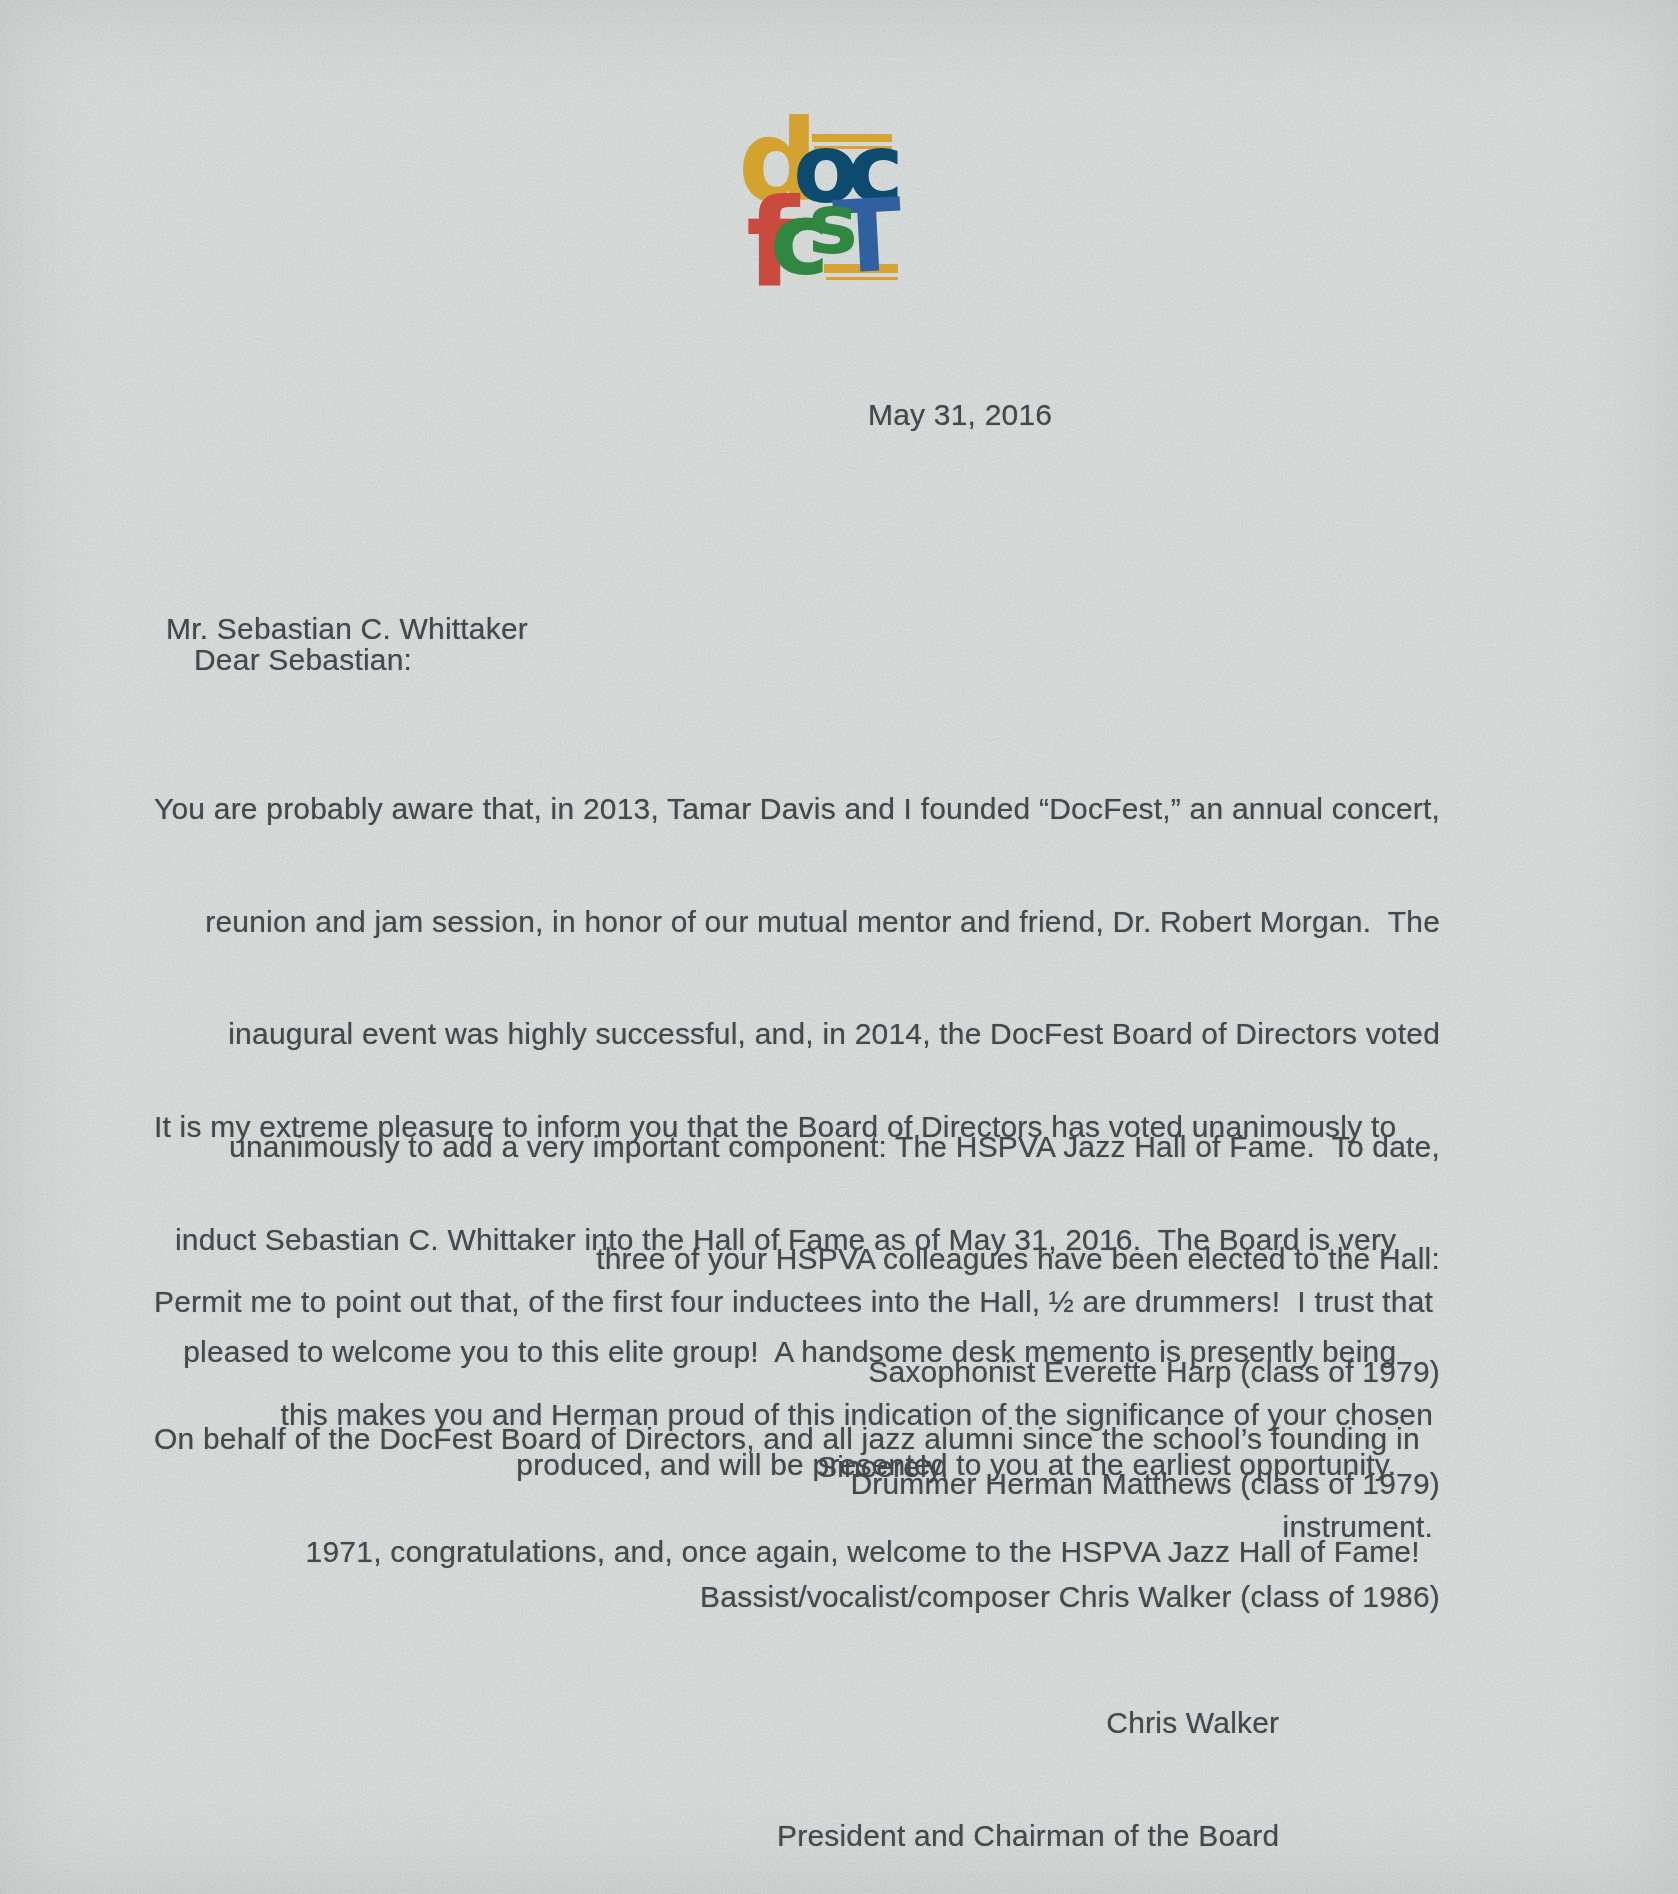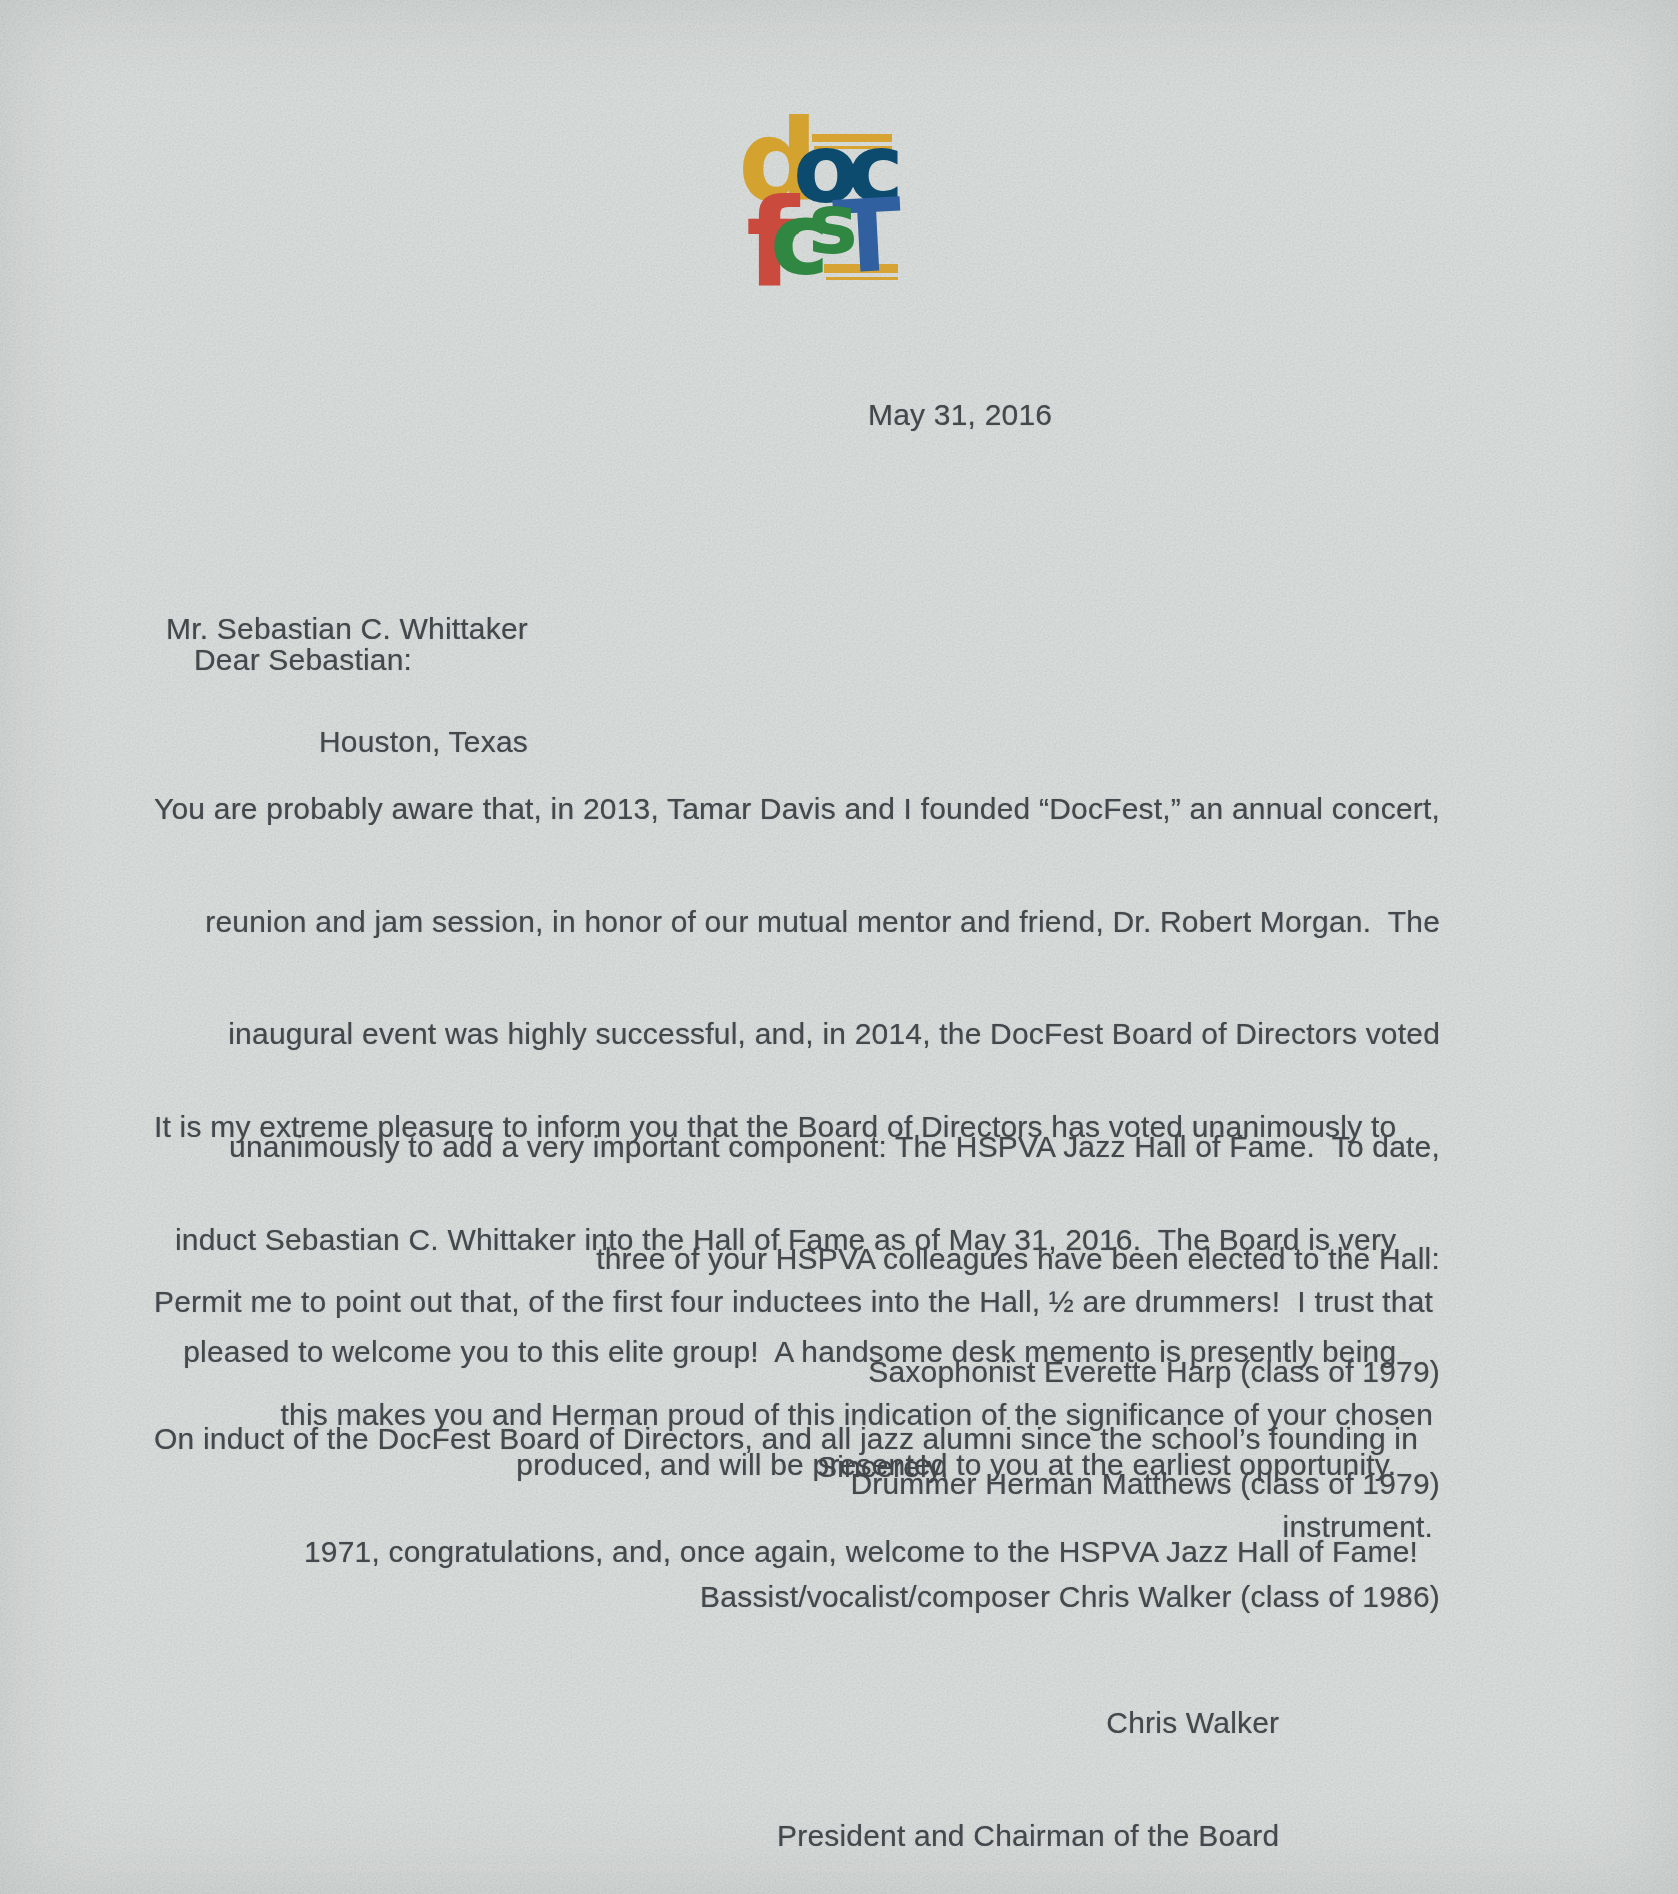--- a/index.html
+++ b/index.html
@@ -73,21 +73,20 @@
     <div class="bar bar-bot-thin" style="background: rgb(215, 164, 51);"></div>
     <span class="lg lg-T" style="color: rgb(48, 96, 159);">T</span>
     <span class="lg lg-c" style="color: rgb(47, 135, 66);">c</span>
     <span class="lg lg-s" style="color: rgb(47, 135, 66);">s</span>
   </div>
 
   <div class="txt date-line" style="color: rgb(67, 72, 76);">May 31, 2016</div>
 
   <div class="txt recipient" style="color: rgb(67, 72, 76);">
     <div>Mr. Sebastian C. Whittaker</div>
-    <div>Houston, Texas</div>
   </div>
 
   <div class="txt salutation" style="color: rgb(67, 72, 76);">Dear Sebastian:</div>
 
   <div class="txt para-1" style="color: rgb(67, 72, 76);">
     <div class="line">You are probably aware that, in 2013, Tamar Davis and I founded “DocFest,” an annual concert,</div>
     <div class="line">reunion and jam session, in honor of our mutual mentor and friend, Dr. Robert Morgan.  The</div>
     <div class="line">inaugural event was highly successful, and, in 2014, the DocFest Board of Directors voted</div>
     <div class="line">unanimously to add a very important component: The HSPVA Jazz Hall of Fame.  To date,</div>
     <div class="line">three of your HSPVA colleagues have been elected to the Hall:</div>
@@ -103,21 +102,21 @@
     <div class="line">produced, and will be presented to you at the earliest opportunity.</div>
   </div>
 
   <div class="txt para-3" style="color: rgb(67, 72, 76);">
     <div class="line">Permit me to point out that, of the first four inductees into the Hall, ½ are drummers!  I trust that</div>
     <div class="line">this makes you and Herman proud of this indication of the significance of your chosen</div>
     <div class="line">instrument.</div>
   </div>
 
   <div class="txt para-4" style="color: rgb(67, 72, 76);">
-    <div class="line">On induct of the DocFest Board of Directors, and all jazz alumni since the school’s founding in</div>
+    <div class="line">On behalf of the DocFest Board of Directors, and all jazz alumni since the school’s founding in</div>
     <div class="line">1971, congratulations, and, once again, welcome to the HSPVA Jazz Hall of Fame!</div>
   </div>
 
   <div class="txt closing" style="color: rgb(67, 72, 76);">Sincerely,</div>
 
   <div class="txt signature" style="color: rgb(67, 72, 76);">
     <div>Chris Walker</div>
     <div>President and Chairman of the Board</div>
     
   </div>

